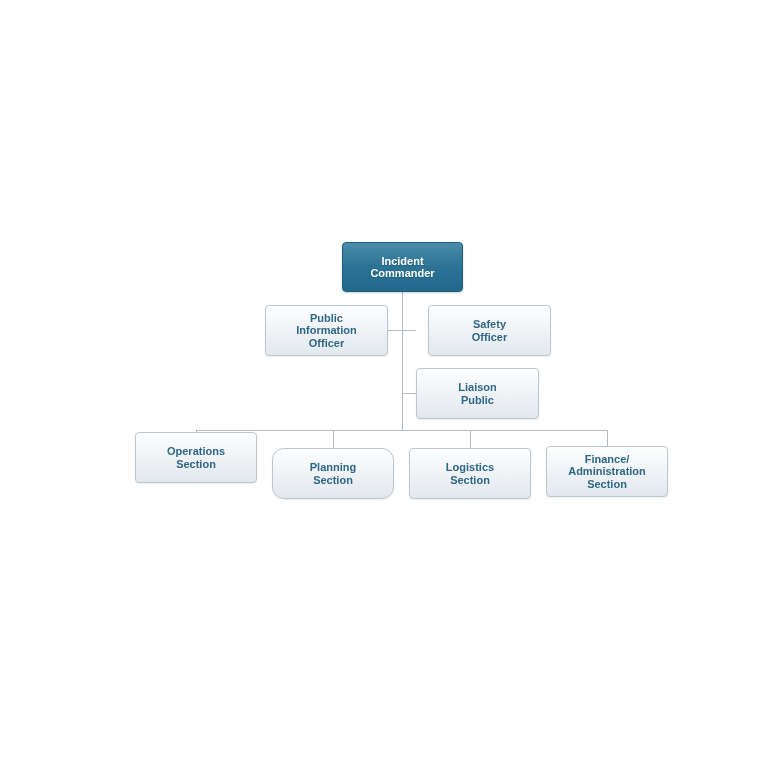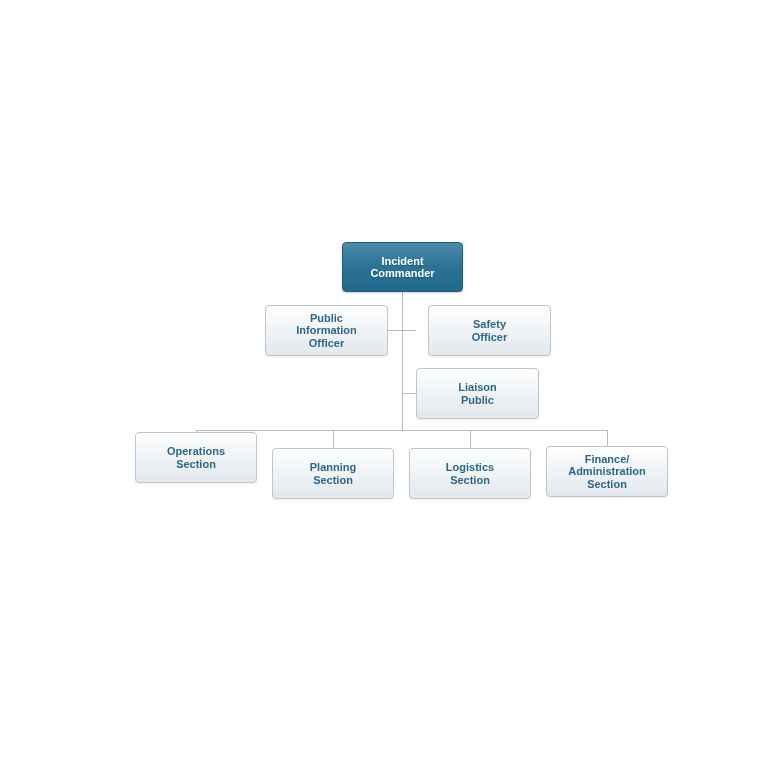--- a/index.html
+++ b/index.html
@@ -42,21 +42,21 @@
     text-shadow: 0 1px 1px rgba(0,0,0,0.20);
     box-shadow: 0 1px 2px rgba(40, 70, 90, 0.25);
   }
 
   
   .n-ic       { left: 326px; top: 242px; width: 121px; height: 50px; }
   .n-pio      { left: 249px; top: 305px; width: 123px; height: 51px; }
   .n-safety   { left: 412px; top: 305px; width: 123px; height: 51px; }
   .n-liaison  { left: 400px; top: 368px; width: 123px; height: 51px; }
   .n-ops      { left: 119px; top: 432px; width: 122px; height: 51px; }
-  .n-plan     { left: 256px; top: 448px; width: 122px; height: 51px; }
+  .n-plan     { left: 256px; top: 448px; width: 122px; height: 51px; border-radius: 12px; }
   .n-log      { left: 393px; top: 448px; width: 122px; height: 51px; }
   .n-fin      { left: 530px; top: 446px; width: 122px; height: 51px; }
 
   
   .line { position: absolute; background: #b3bac0; }
   .l-trunk        { left: 386px; top: 292px; width: 1px;  height: 138px; }
   .l-officer-row  { left: 372px; top: 330px; width: 28px; height: 1px; }
   .l-liaison      { left: 387px; top: 393px; width: 13px; height: 1px; }
   .l-sections     { left: 180px; top: 430px; width: 411px; height: 1px; }
   .l-stub-ops     { left: 180px; top: 430px; width: 1px;  height: 18px; }

